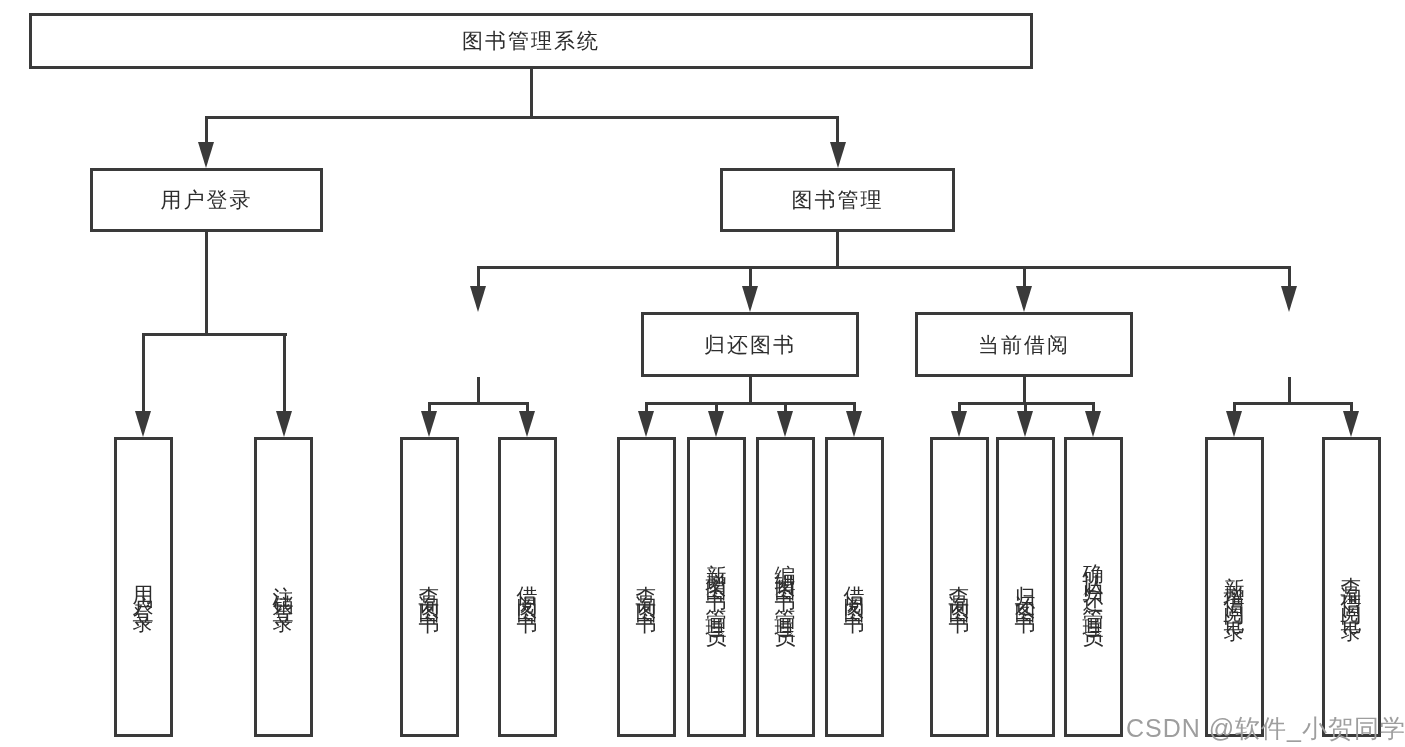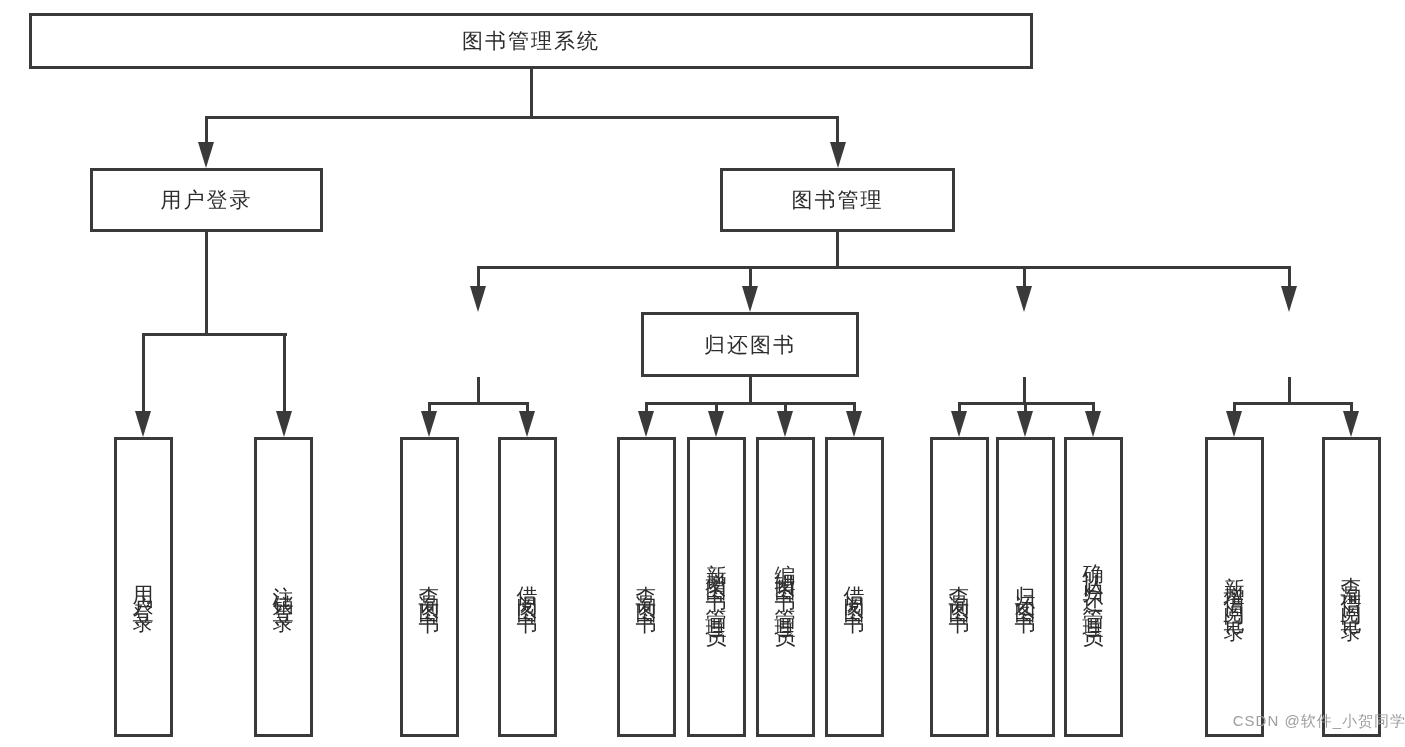--- a/index.html
+++ b/index.html
@@ -40,21 +40,21 @@
   .hl{position:absolute;height:3px;background:var(--line);}
   .arr{
     position:absolute;width:0;height:0;
     border-left:8px solid transparent;
     border-right:8px solid transparent;
     border-top:26px solid var(--line);
   }
   .watermark{
     position:absolute;
     color:var(--wm);
-    font-size:15px;
+    font-size:25px;
     letter-spacing:1px;
     white-space:nowrap;
     z-index:5;
   }
 </style>
 </head>
 <body>
 
 <div class="canvas">
 
@@ -64,20 +64,23 @@
 
   <div class="box hbox" style="left:82px;top:168px;width:233px;height:64px">
     <span>用户登录</span>
   </div>
   <div class="box hbox" style="left:712px;top:168px;width:235px;height:64px">
     <span>图书管理</span>
   </div>
 
   <div class="box hbox" style="left:633px;top:312px;width:218px;height:65px">
     <span>归还图书</span>
+  </div>
+  <div class="box hbox" style="left:907px;top:312px;width:218px;height:65px">
+    <span>当前借阅</span>
   </div>
 
   <div class="box vbox" style="left:106px;top:437px;width:59px;height:300px">
     <span>用户登录</span>
   </div>
   <div class="box vbox" style="left:246px;top:437px;width:59px;height:300px">
     <span>注销登录</span>
   </div>
 
   <div class="box vbox" style="left:392px;top:437px;width:59px;height:300px">

